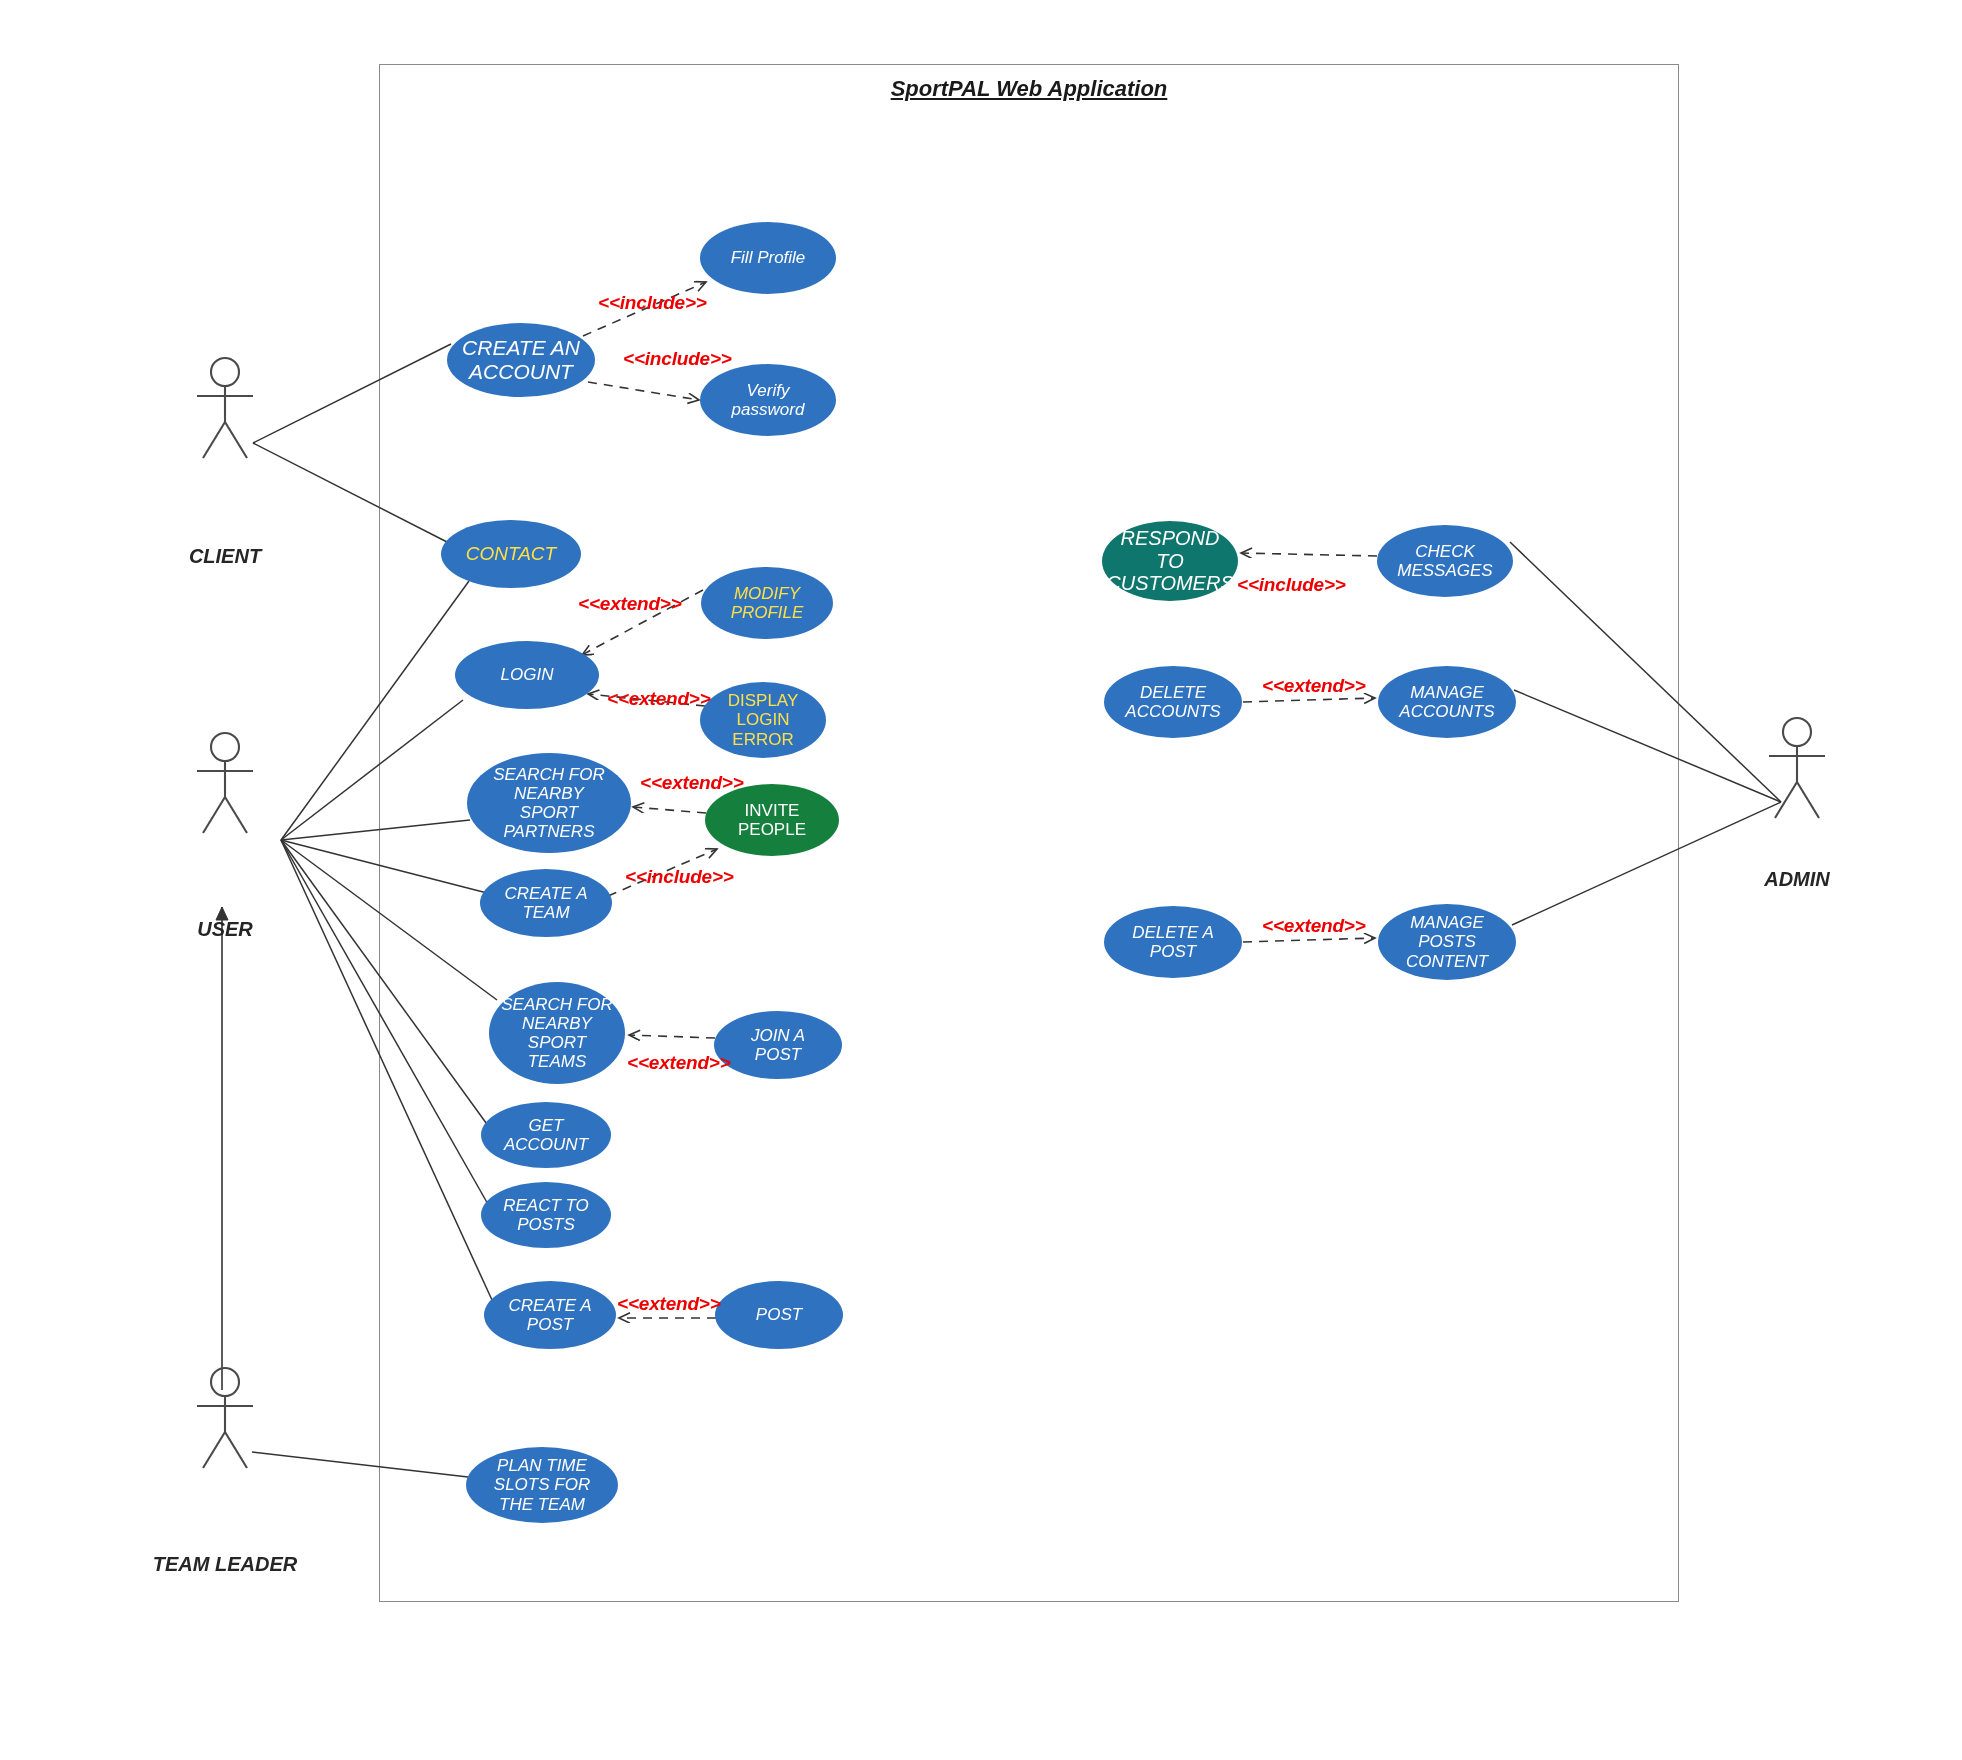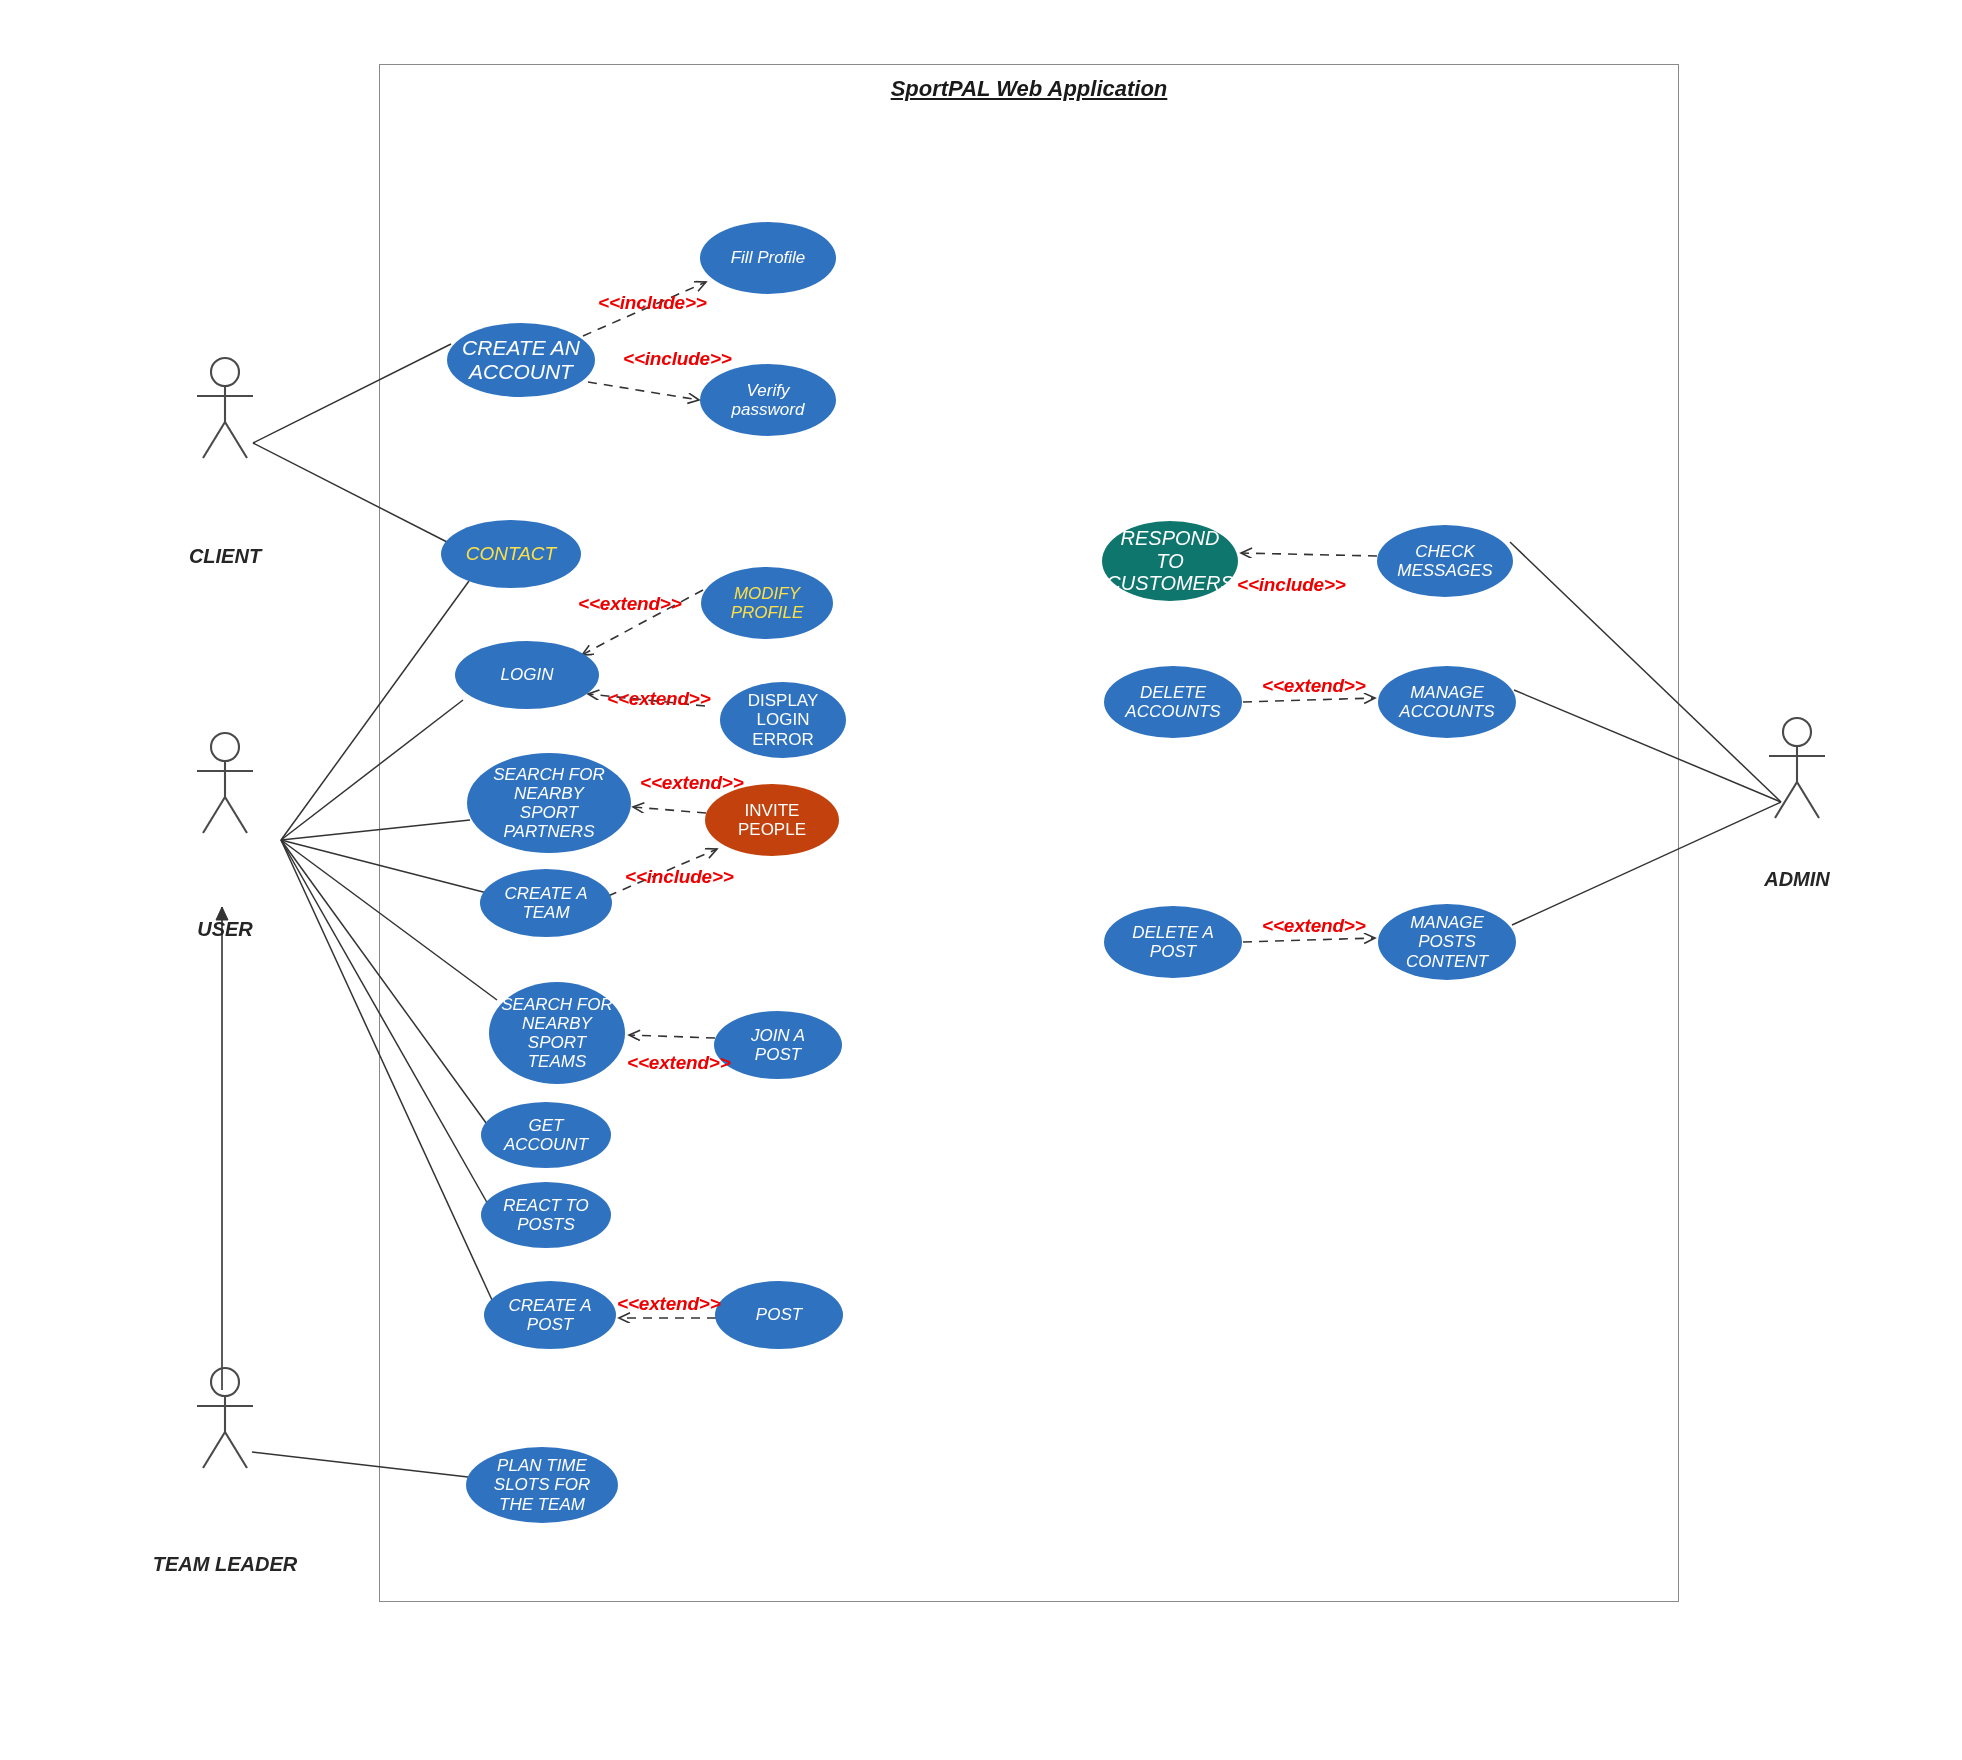--- a/index.html
+++ b/index.html
@@ -137,28 +137,28 @@
   <div id="uc-layer">
       <div class="uc" style="left: 700px; top: 222px; width: 136px; height: 72px; font-size: 17px; background: rgb(47, 114, 192); color: rgb(255, 255, 255);">Fill Profile</div>
       <div class="uc" style="left: 447px; top: 323px; width: 148px; height: 74px; font-size: 21px; background: rgb(47, 114, 192); color: rgb(255, 255, 255);">CREATE AN
 ACCOUNT</div>
       <div class="uc" style="left: 700px; top: 364px; width: 136px; height: 72px; font-size: 17px; background: rgb(47, 114, 192); color: rgb(255, 255, 255);">Verify
 password</div>
       <div class="uc" style="left: 441px; top: 520px; width: 140px; height: 68px; font-size: 19px; background: rgb(47, 114, 192); color: #fde047;">CONTACT</div>
       <div class="uc" style="left: 701px; top: 567px; width: 132px; height: 72px; font-size: 17px; background: rgb(47, 114, 192); color: #fde047;">MODIFY
 PROFILE</div>
       <div class="uc" style="left: 455px; top: 641px; width: 144px; height: 68px; font-size: 17px; background: rgb(47, 114, 192); color: rgb(255, 255, 255);">LOGIN</div>
-      <div class="uc upright" style="left: 720px; top: 682px; width: 126px; height: 76px; font-size: 17px; background: rgb(47, 114, 192); color: #ffffff;">DISPLAY
+      <div class="uc upright" style="left: 700px; top: 682px; width: 126px; height: 76px; font-size: 17px; background: rgb(47, 114, 192); color: #fde047;">DISPLAY
 LOGIN
 ERROR</div>
       <div class="uc" style="left: 467px; top: 753px; width: 164px; height: 100px; font-size: 17px; background: rgb(47, 114, 192); color: rgb(255, 255, 255);">SEARCH FOR
 NEARBY
 SPORT
 PARTNERS</div>
-      <div class="uc upright" style="left: 705px; top: 784px; width: 134px; height: 72px; font-size: 17px; background: #c2410c; color: rgb(255, 255, 255);">INVITE
+      <div class="uc upright" style="left: 705px; top: 784px; width: 134px; height: 72px; font-size: 17px; background: #15803d; color: rgb(255, 255, 255);">INVITE
 PEOPLE</div>
       <div class="uc" style="left: 480px; top: 869px; width: 132px; height: 68px; font-size: 17px; background: rgb(47, 114, 192); color: rgb(255, 255, 255);">CREATE A
 TEAM</div>
       <div class="uc" style="left: 489px; top: 982px; width: 136px; height: 102px; font-size: 17px; background: rgb(47, 114, 192); color: rgb(255, 255, 255);">SEARCH FOR
 NEARBY
 SPORT
 TEAMS</div>
       <div class="uc" style="left: 714px; top: 1011px; width: 128px; height: 68px; font-size: 17px; background: rgb(47, 114, 192); color: rgb(255, 255, 255);">JOIN A
 POST</div>
       <div class="uc" style="left: 481px; top: 1102px; width: 130px; height: 66px; font-size: 17px; background: rgb(47, 114, 192); color: rgb(255, 255, 255);">GET

